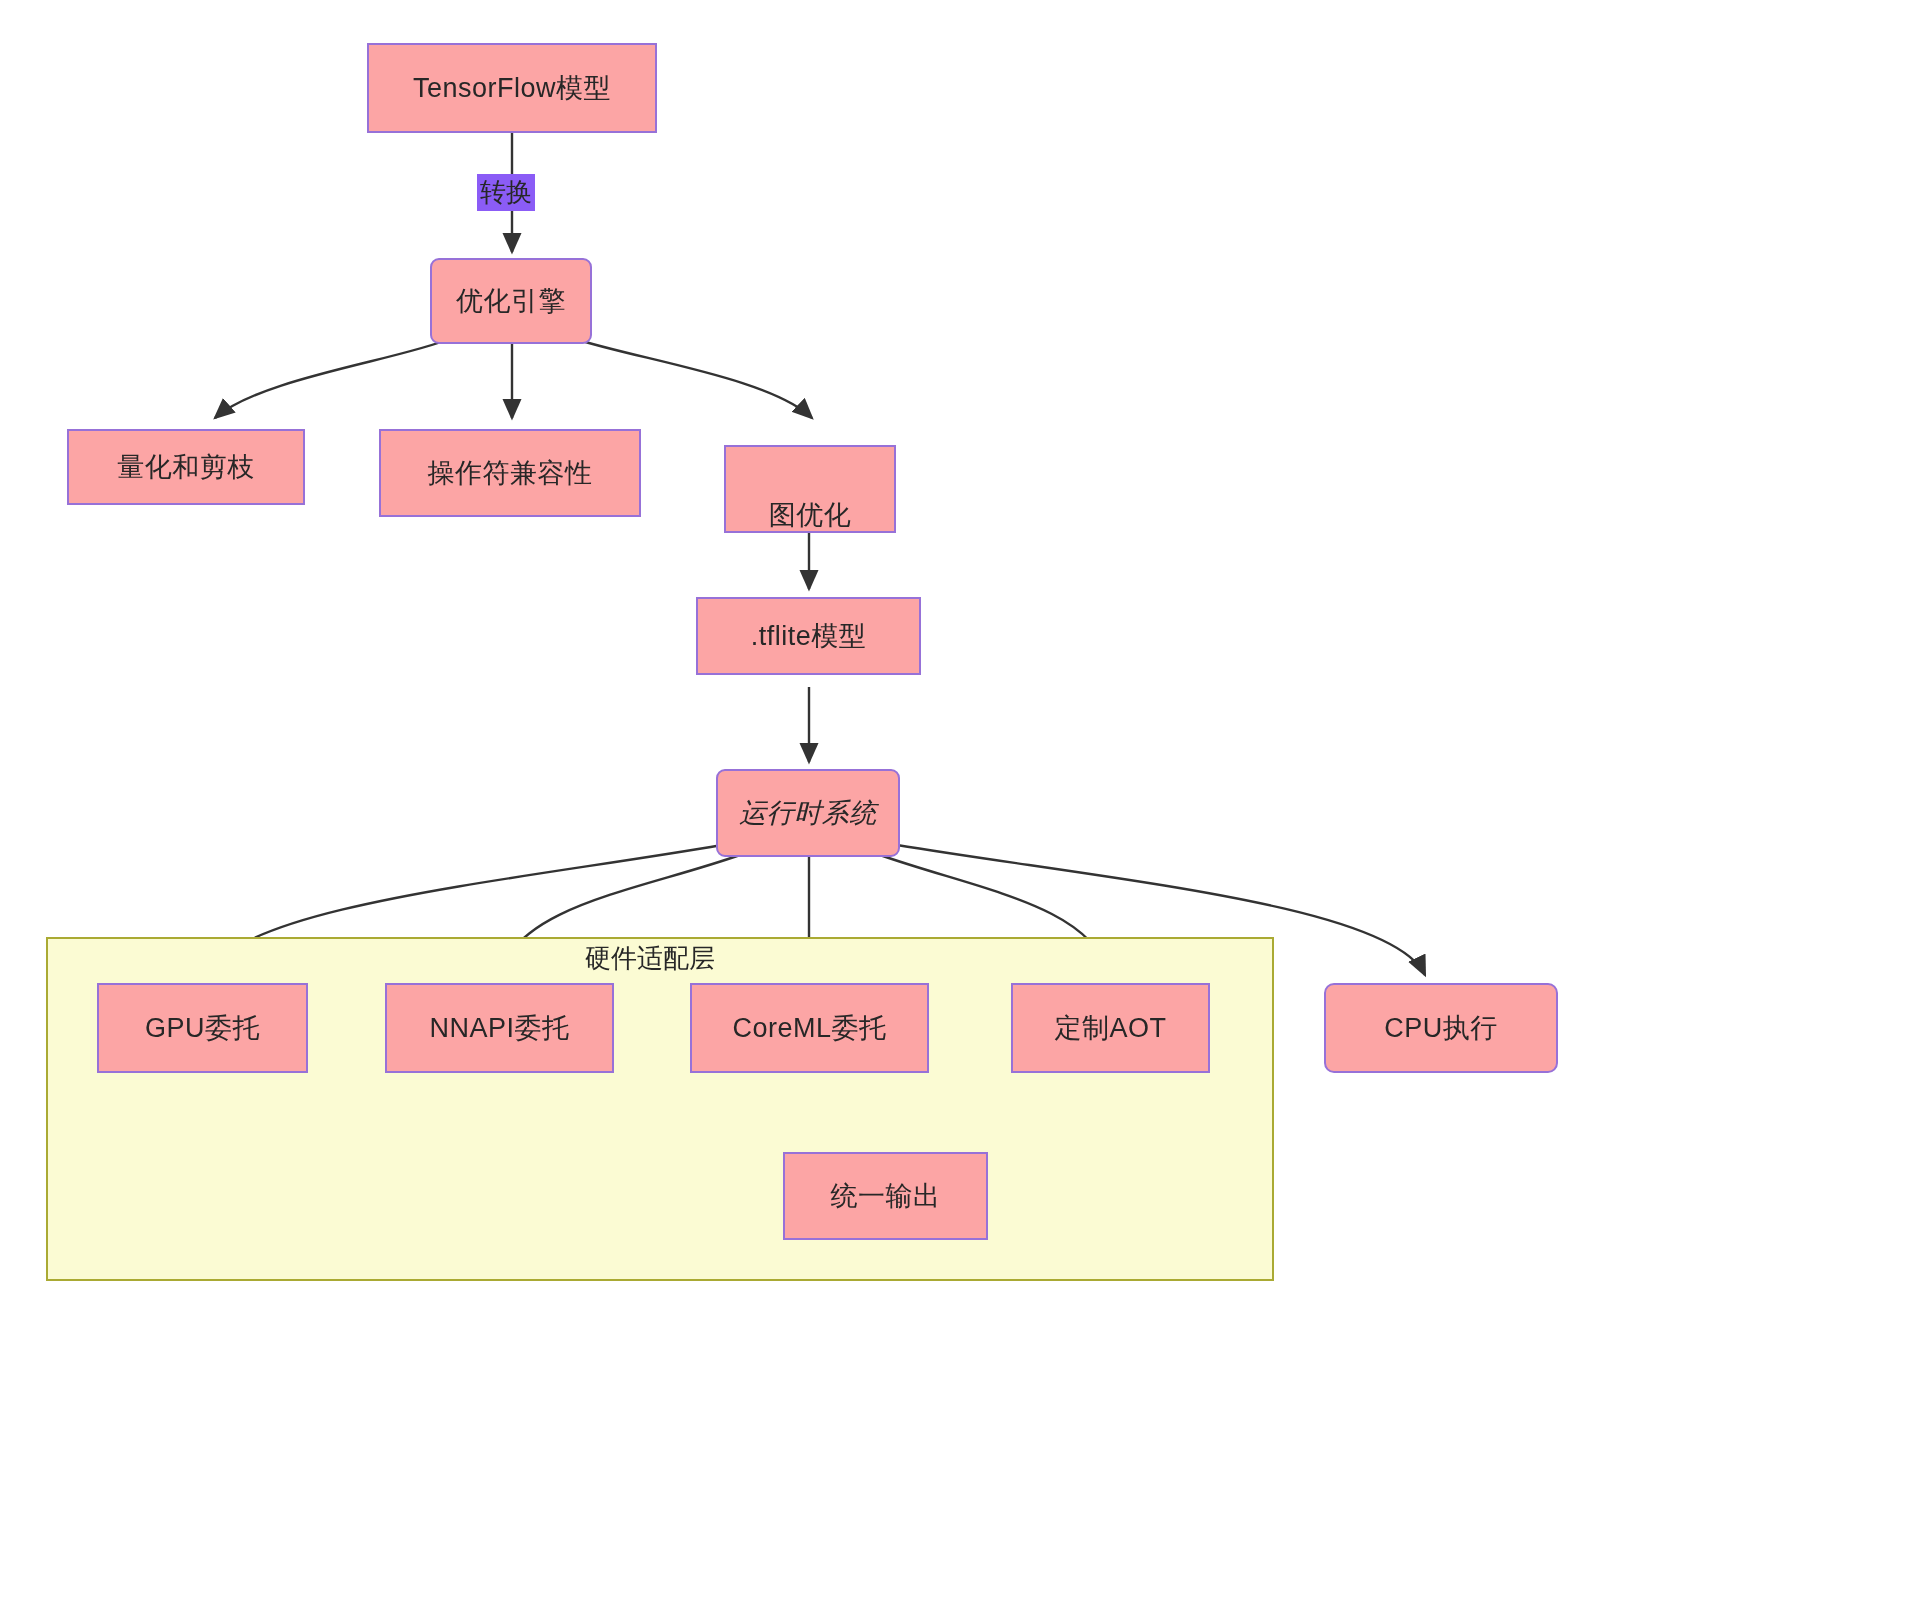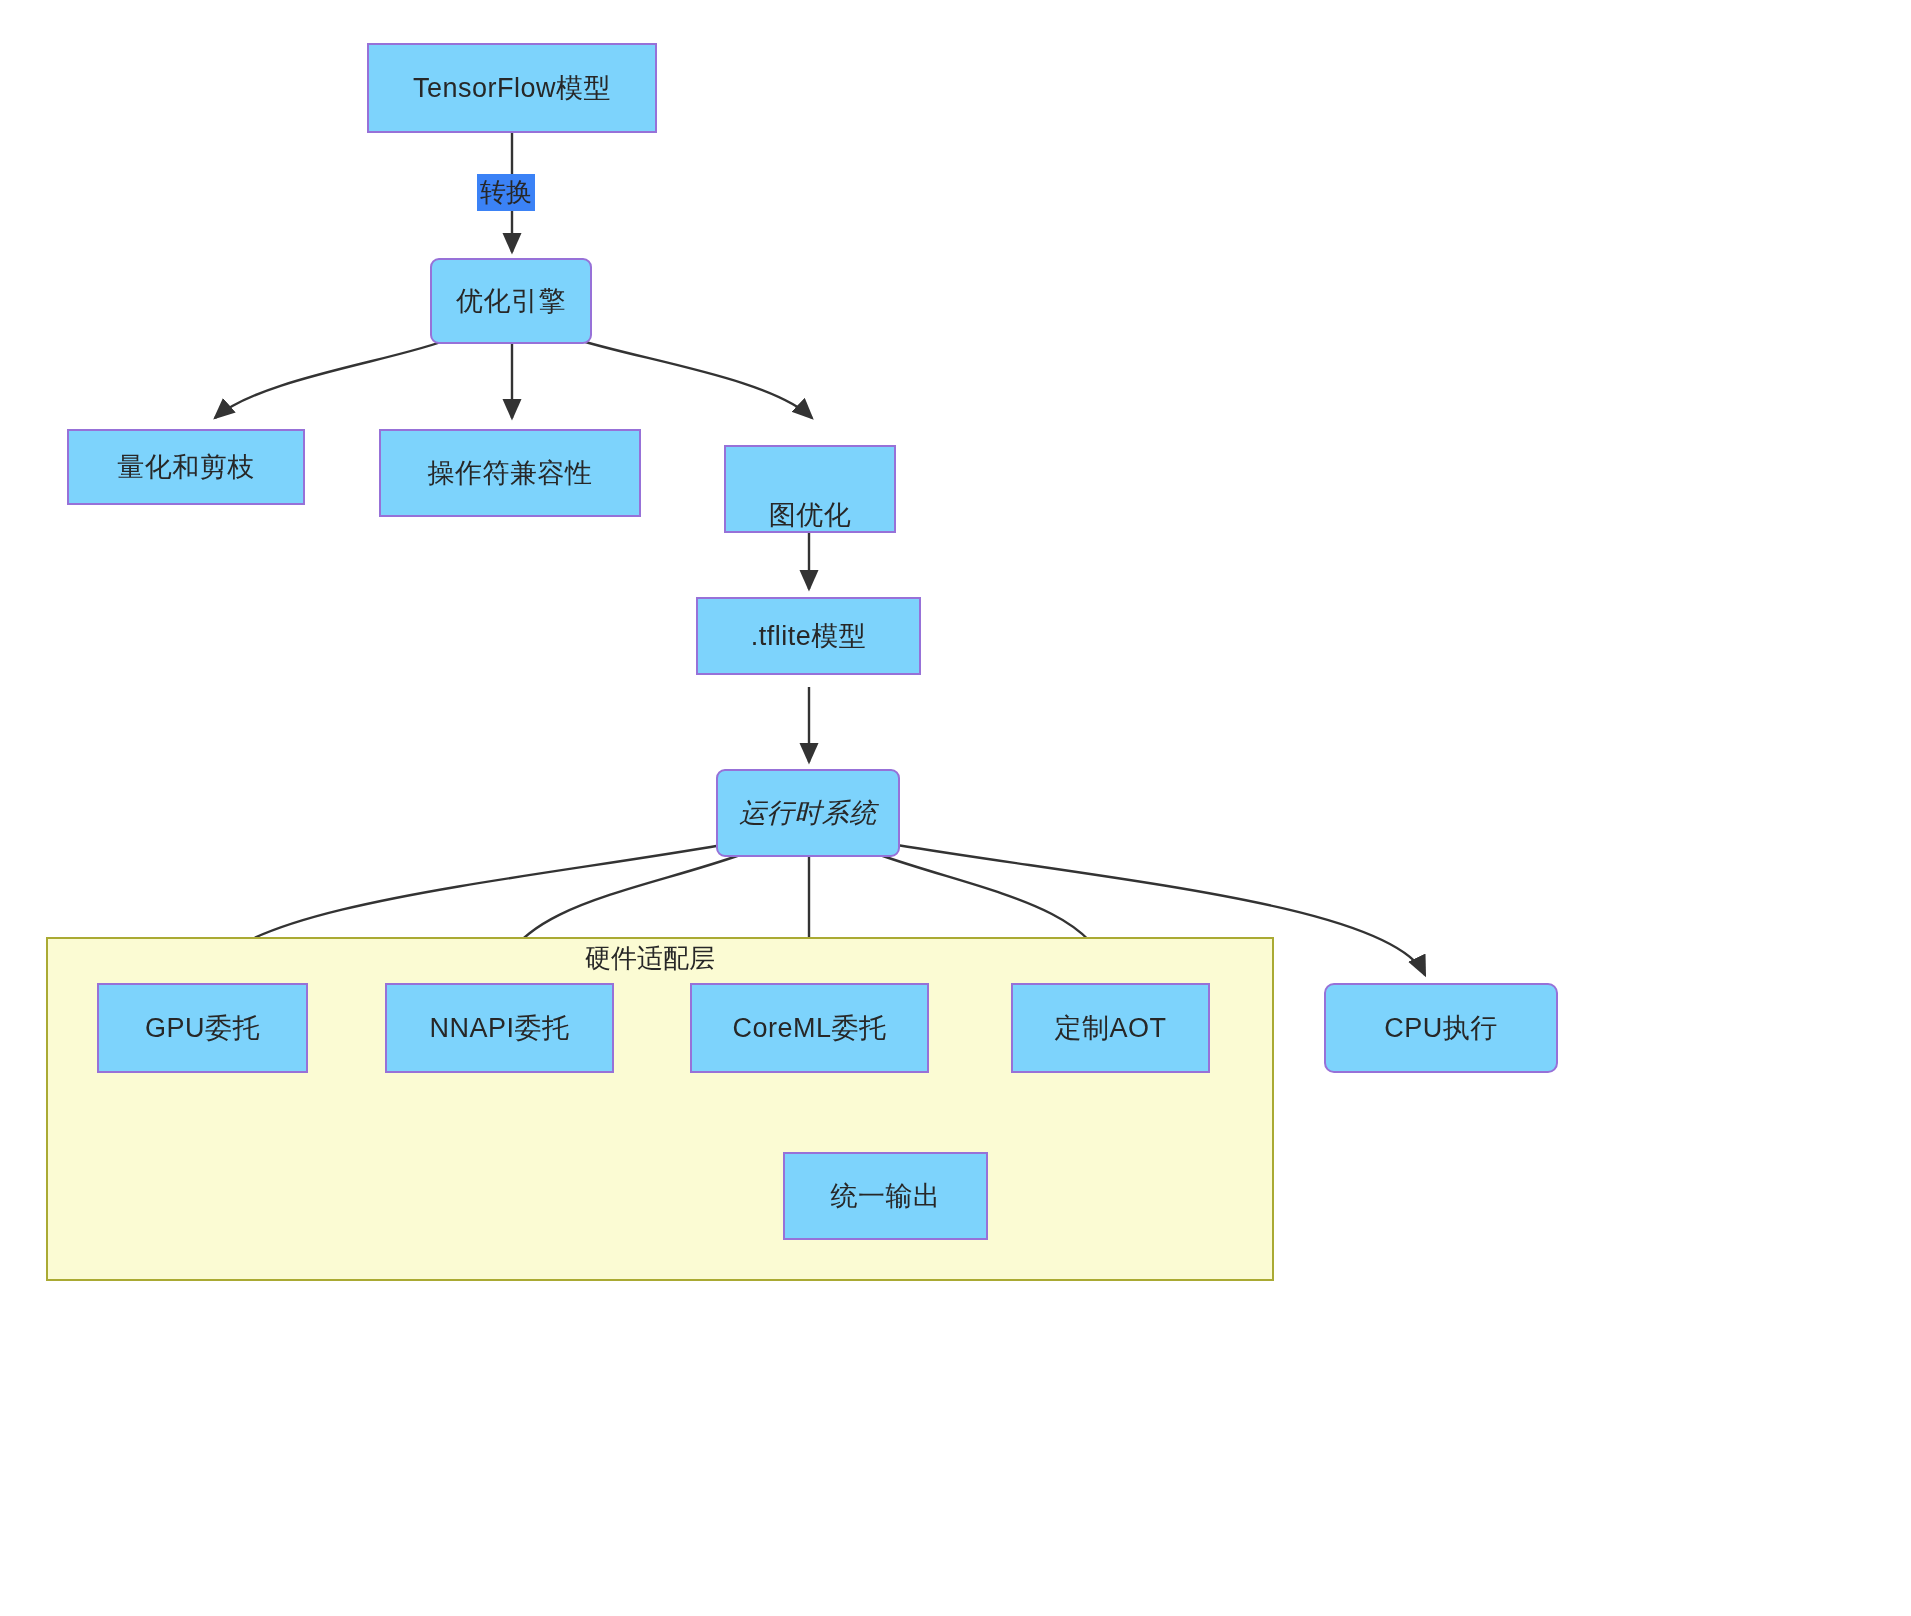--- a/index.html
+++ b/index.html
@@ -9,21 +9,21 @@
     font-family:"Liberation Sans","DejaVu Sans",sans-serif;
     position:relative;
     overflow:hidden;
   }
   #canvas{position:absolute;inset:0;}
   svg.edges{position:absolute;left:0;top:0;width:1911px;height:1616px;pointer-events:none;}
 
   .node{
     position:absolute;
     box-sizing:border-box;
-    background:#7dd3fc;
+    background:#fca5a5;
     border:2px solid #9771d8;
     display:flex;align-items:center;justify-content:center;
     color:#272727;
     font-size:27px;
     line-height:1.2;
     letter-spacing:0.5px;
     white-space:nowrap;
     z-index:3;
   }
   .node.rounded{border-radius:9px;}
@@ -37,21 +37,21 @@
   }
   .subgraph-title{
     position:absolute;
     color:#272727;
     font-size:26px;
     white-space:nowrap;
     z-index:2;
   }
   .edge-label{
     position:absolute;
-    background:#3b82f6;
+    background:#8b5cf6;
     color:#272727;
     font-size:26px;
     padding:1px 3px;
     white-space:nowrap;
     z-index:4;
   }
 </style>
 </head>
 <body>
 

